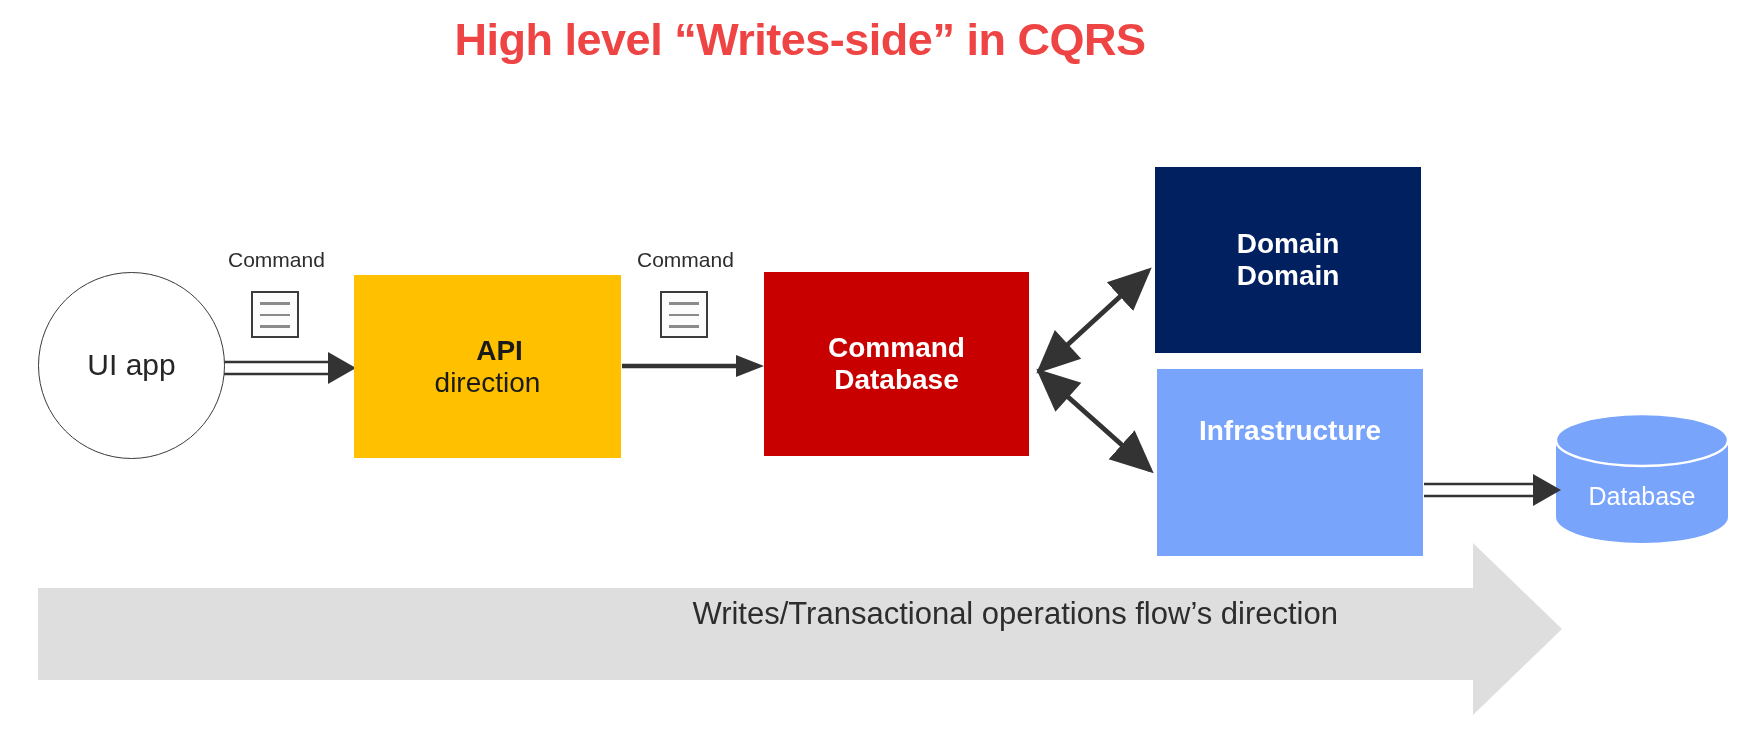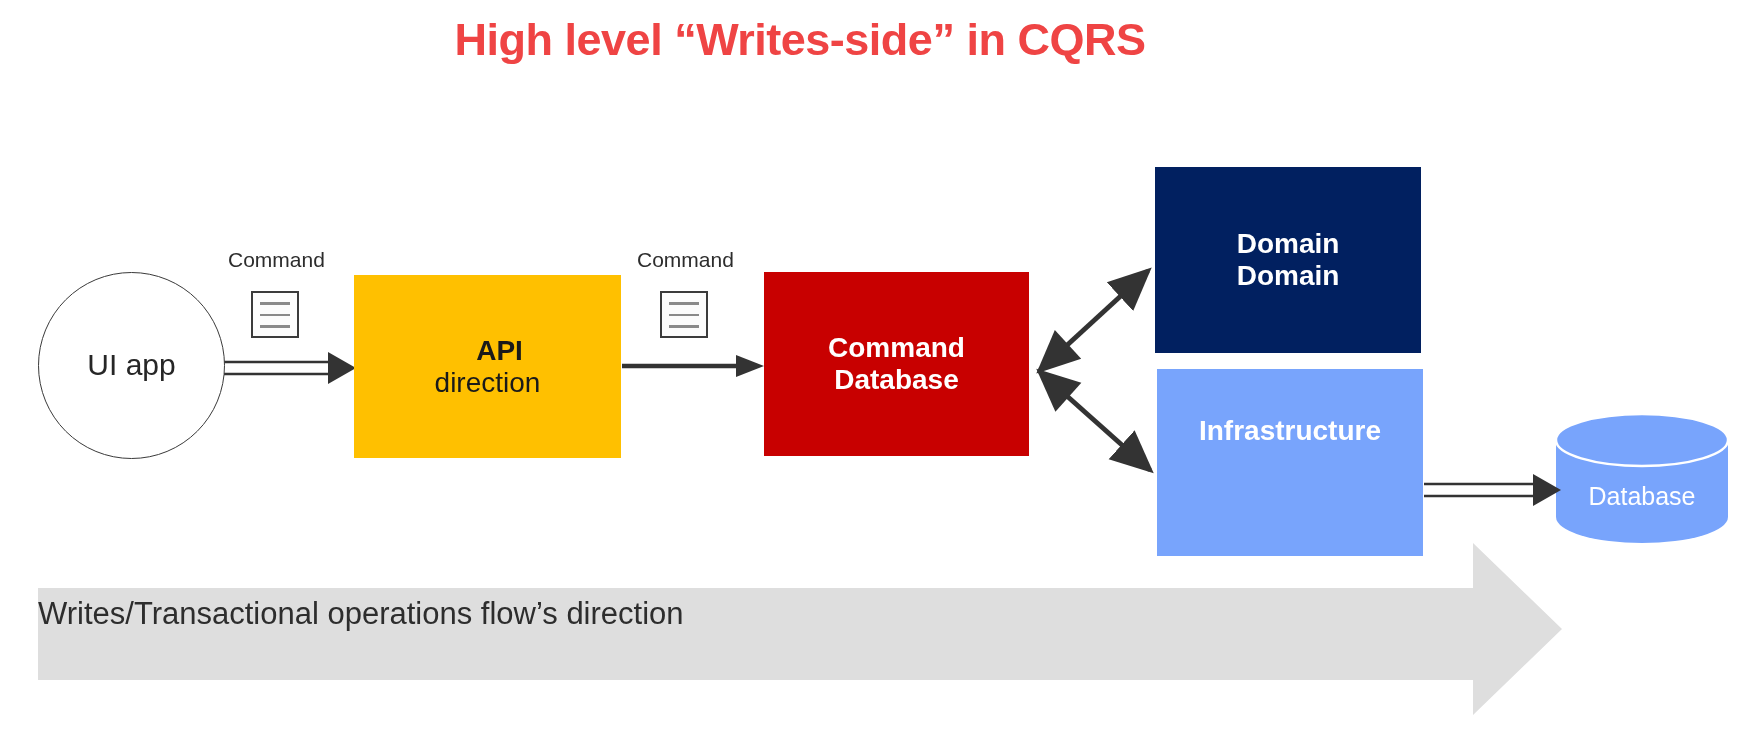--- a/index.html
+++ b/index.html
@@ -157,21 +157,21 @@
   }
   #command-icon-1 { left: 251px; top: 291px; }
   #command-icon-2 { left: 660px; top: 291px; }
 
   
   #flow-banner-label {
     position: absolute;
     left: 38px;
     top: 596px;
     width: 1300px;
-    text-align: left;
+    text-align: right;
     font-size: 31px;
     color: #2d2d2d;
     white-space: nowrap;
   }
 </style>
 </head>
 <body>
 
 <div id="canvas">
 

